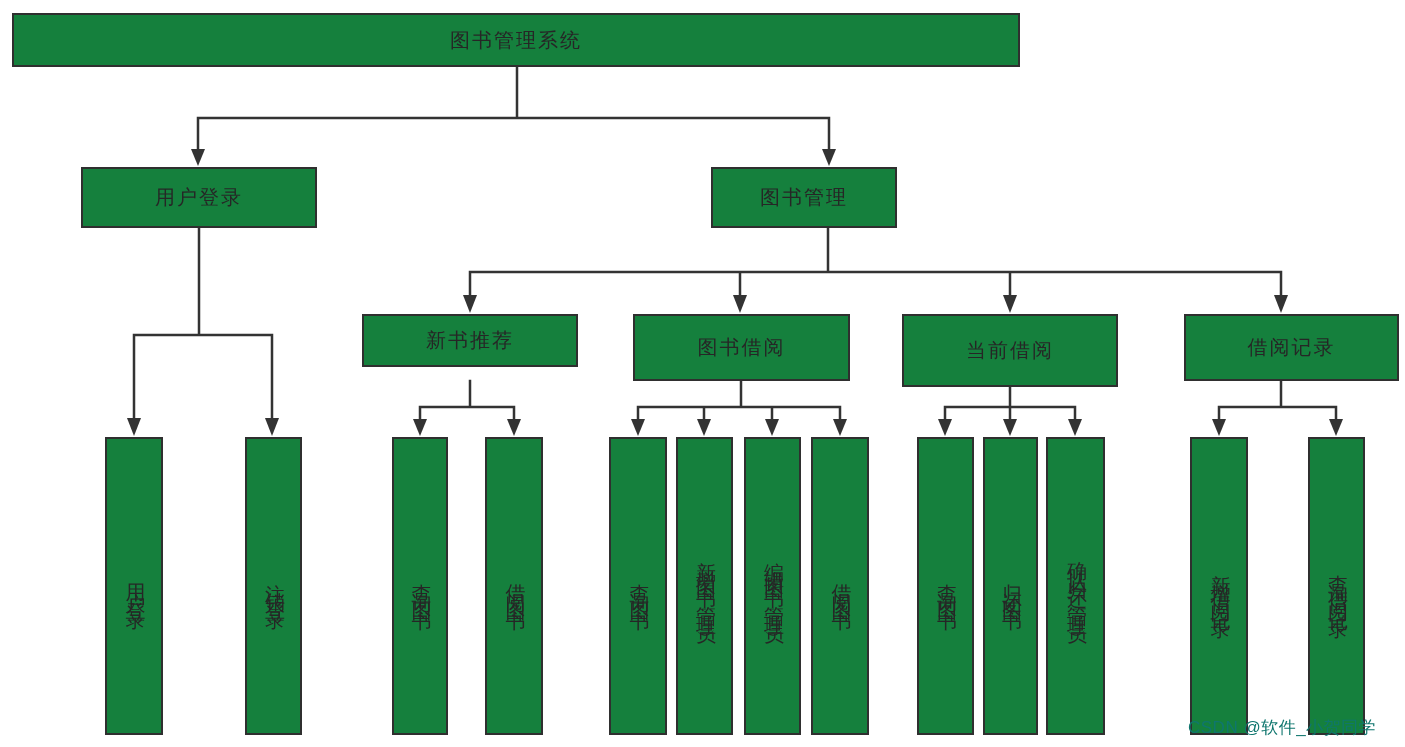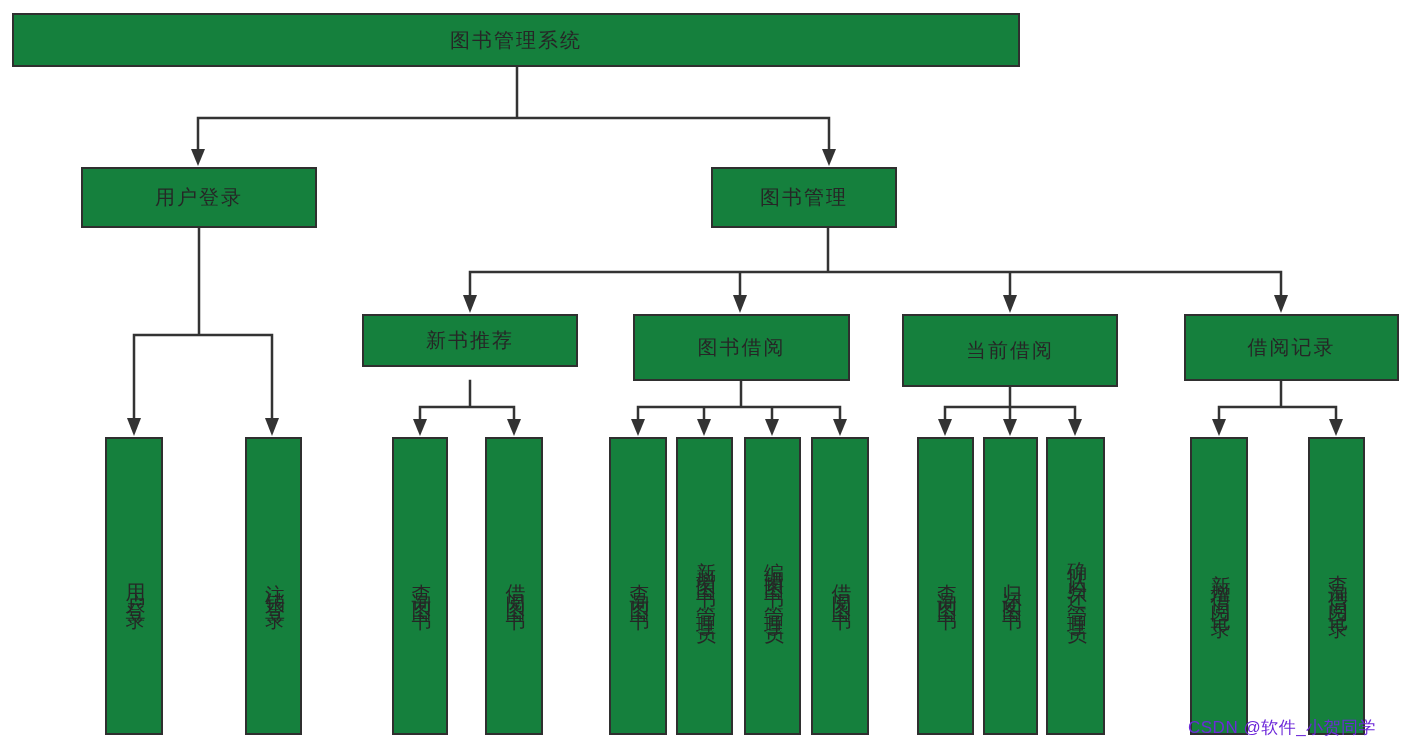--- a/index.html
+++ b/index.html
@@ -34,21 +34,21 @@
   #leaf-6{left:676px;width:57px;}
   #leaf-7{left:744px;width:57px;}
   #leaf-8{left:811px;width:58px;}
   #leaf-9{left:917px;width:57px;}
   #leaf-10{left:983px;width:55px;}
   #leaf-11{left:1046px;width:59px;}
   #leaf-12{left:1190px;width:58px;}
   #leaf-13{left:1308px;width:57px;}
   .watermark{
     position:absolute;left:1188px;top:716px;z-index:5;
-    font-size:17px;letter-spacing:0.5px;color:#6d28d9;white-space:nowrap;text-align:right;
+    font-size:17px;letter-spacing:0.5px;color:#0f766e;white-space:nowrap;text-align:right;
   }
 </style>
 </head>
 <body>
 
 <div class="diagram">
 
   <svg class="wires" width="1405" height="747" viewBox="0 0 1405 747">
     <g stroke="#333333" stroke-width="2.5" fill="none" stroke-linecap="square">
       <path d="M517,67 V118 M198,118 H829 M198,118 V151 M829,118 V151"></path>

